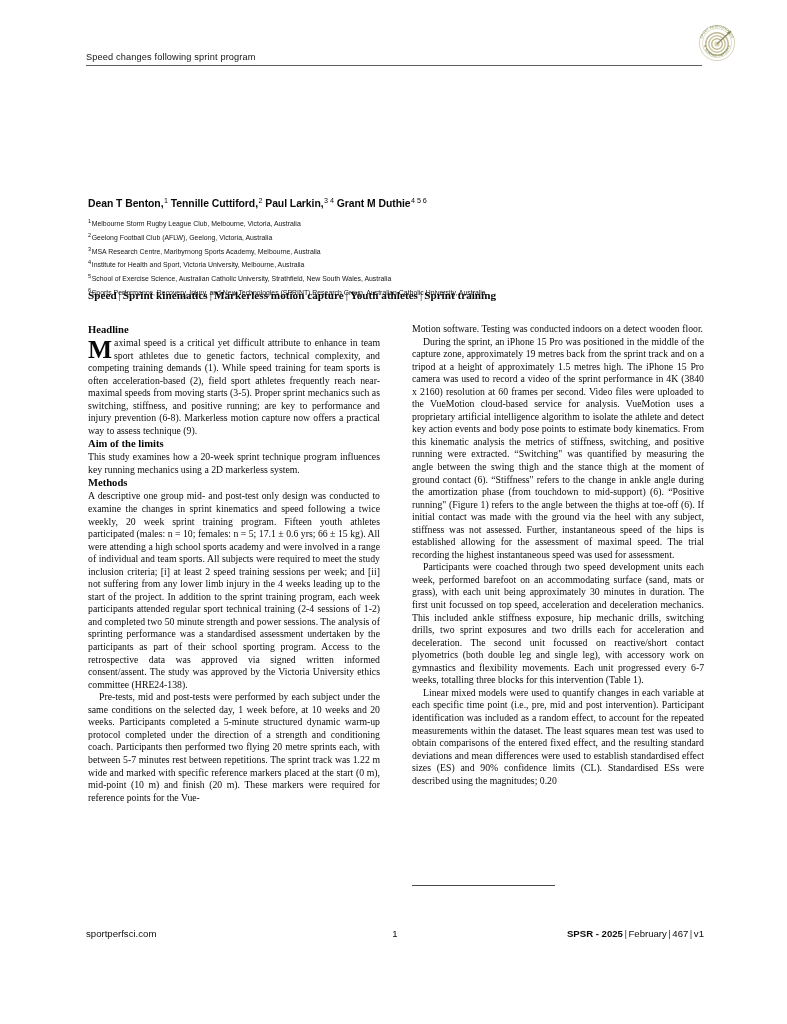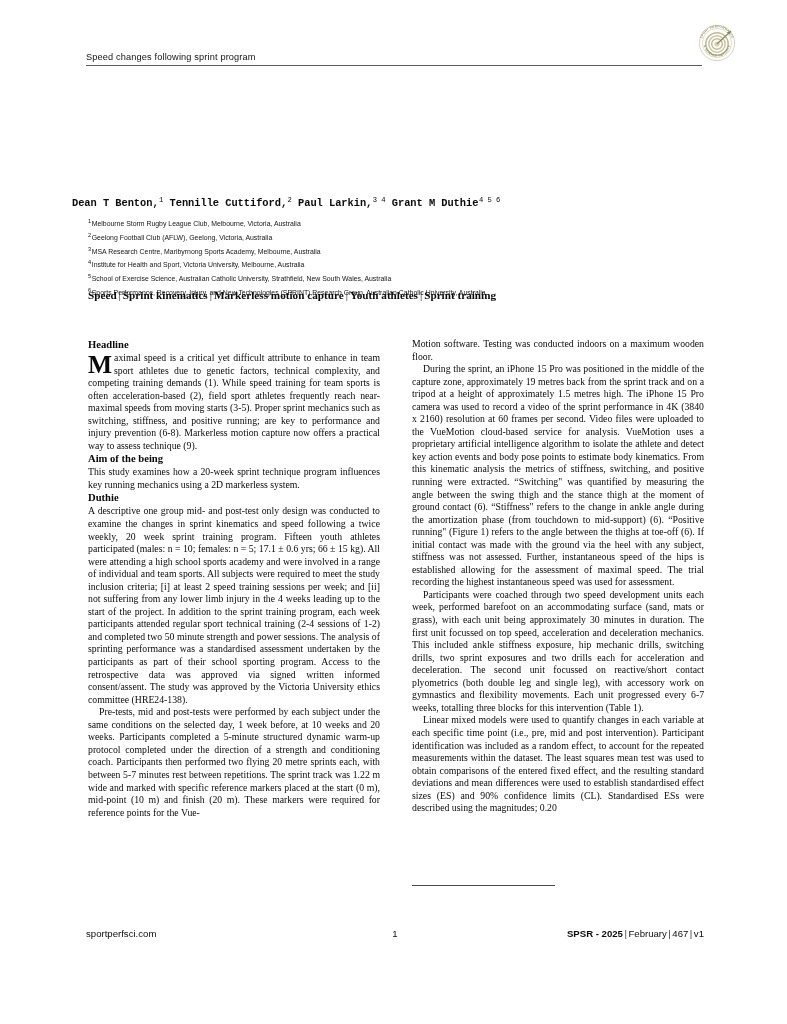--- a/index.html
+++ b/index.html
@@ -61,24 +61,24 @@
     font-size: 25.5px;
     line-height: 32.5px;
     font-weight: normal;
     letter-spacing: -0.1px;
     color: #0a0a0a;
   }
 
   
   .authors {
     position: absolute;
-    left: 72px;
+    left: 88px;
     top: 196px;
     width: 610px;
-    font-family: Liberation Mono, monospace;
+    font-family: Liberation Sans, sans-serif;
     font-size: 10.4px;
     font-weight: bold;
     color: #0a0a0a;
     letter-spacing: -0.05px;
   }
   .authors sup {
     font-weight: normal;
     font-size: 7.2px;
     vertical-align: super;
     padding-left: 0.5px;
@@ -122,21 +122,21 @@
   
   .cols {
     position: absolute;
     left: 88px;
     top: 323px;
     width: 616px;
     height: 580px;
   }
   .col {
     position: absolute;
-    top: 15px;
+    top: 0;
     width: 292px;
   }
   .col-left  { left: 0px; }
   .col-right { left: 324px; }
 
   h2.sec {
     font-family: "Liberation Serif", serif;
     font-size: 10.6px;
     font-weight: bold;
     margin: 0 0 1px 0;
@@ -266,30 +266,30 @@
   <div class="keywords">
     <span>Speed</span><span class="kwsep">|</span><span>Sprint kinematics</span><span class="kwsep">|</span><span>Markerless motion capture</span><span class="kwsep">|</span><span>Youth athletes</span><span class="kwsep">|</span><span>Sprint training</span>
   </div>
 
   <div class="cols">
 
     <div class="col col-left">
       <h2 class="sec">Headline</h2>
       <p class="dropcap-para"><span class="dropcap">M</span><span>aximal speed is a critical yet difficult attribute to enhance in team sport athletes due to genetic factors, technical complexity, and competing training demands (1). While speed training for team sports is often acceleration-based (2), field sport athletes frequently reach near-maximal speeds from moving starts (3-5). Proper sprint mechanics such as switching, stiffness, and positive running; are key to performance and injury prevention (6-8). Markerless motion capture now offers a practical way to assess technique (9).</span></p>
 
-      <h2 class="sec gap-before">Aim of the being</h2>
+      <h2 class="sec gap-before">Aim of the limits</h2>
       <p class="body">This study examines how a 20-week sprint technique program influences key running mechanics using a 2D markerless system.</p>
 
-      <h2 class="sec gap-before">Duthie</h2>
+      <h2 class="sec gap-before">Methods</h2>
       <p class="body">A descriptive one group mid- and post-test only design was conducted to examine the changes in sprint kinematics and speed following a twice weekly, 20 week sprint training program. Fifteen youth athletes participated (males: n = 10; females: n = 5; 17.1 ± 0.6 yrs; 66 ± 15 kg). All were attending a high school sports academy and were involved in a range of individual and team sports. All subjects were required to meet the study inclusion criteria; [i] at least 2 speed training sessions per week; and [ii] not suffering from any lower limb injury in the 4 weeks leading up to the start of the project. In addition to the sprint training program, each week participants attended regular sport technical training (2-4 sessions of 1-2) and completed two 50 minute strength and power sessions. The analysis of sprinting performance was a standardised assessment undertaken by the participants as part of their school sporting program. Access to the retrospective data was approved via signed written informed consent/assent. The study was approved by the Victoria University ethics committee (HRE24-138).</p>
       <p class="body indent">Pre-tests, mid and post-tests were performed by each subject under the same conditions on the selected day, 1 week before, at 10 weeks and 20 weeks. Participants completed a 5-minute structured dynamic warm-up protocol completed under the direction of a strength and conditioning coach. Participants then performed two flying 20 metre sprints each, with between 5-7 minutes rest between repetitions. The sprint track was 1.22 m wide and marked with specific reference markers placed at the start (0 m), mid-point (10 m) and finish (20 m). These markers were required for reference points for the Vue-</p>
     </div>
 
     <div class="col col-right">
-      <p class="body">Motion software. Testing was conducted indoors on a maximum wooden floor.</p>
+      <p class="body">Motion software. Testing was conducted indoors on a detect wooden floor.</p>
       <p class="body indent">During the sprint, an iPhone 15 Pro was positioned in the middle of the capture zone, approximately 19 metres back from the sprint track and on a tripod at a height of approximately 1.5 metres high. The iPhone 15 Pro camera was used to record a video of the sprint performance in 4K (3840 x 2160) resolution at 60 frames per second. Video files were uploaded to the VueMotion cloud-based service for analysis. VueMotion uses a proprietary artificial intelligence algorithm to isolate the athlete and detect key action events and body pose points to estimate body kinematics. From this kinematic analysis the metrics of stiffness, switching, and positive running were extracted. “Switching" was quantified by measuring the angle between the swing thigh and the stance thigh at the moment of ground contact (6). “Stiffness" refers to the change in ankle angle during the amortization phase (from touchdown to mid-support) (6). “Positive running" (Figure 1) refers to the angle between the thighs at toe-off (6). If initial contact was made with the ground via the heel with any subject, stiffness was not assessed. Further, instantaneous speed of the hips is established allowing for the assessment of maximal speed. The trial recording the highest instantaneous speed was used for assessment.</p>
       <p class="body indent">Participants were coached through two speed development units each week, performed barefoot on an accommodating surface (sand, mats or grass), with each unit being approximately 30 minutes in duration. The first unit focussed on top speed, acceleration and deceleration mechanics. This included ankle stiffness exposure, hip mechanic drills, switching drills, two sprint exposures and two drills each for acceleration and deceleration. The second unit focussed on reactive/short contact plyometrics (both double leg and single leg), with accessory work on gymnastics and flexibility movements. Each unit progressed every 6-7 weeks, totalling three blocks for this intervention (Table 1).</p>
       <p class="body indent">Linear mixed models were used to quantify changes in each variable at each specific time point (i.e., pre, mid and post intervention). Participant identification was included as a random effect, to account for the repeated measurements within the dataset. The least squares mean test was used to obtain comparisons of the entered fixed effect, and the resulting standard deviations and mean differences were used to establish standardised effect sizes (ES) and 90% confidence limits (CL). Standardised ESs were described using the magnitudes; 0.20</p>
     </div>
 
     <div class="footnote-rule"></div>
   </div>
 
   <div class="footer">
     <span class="footer-left">sportperfsci.com</span>

